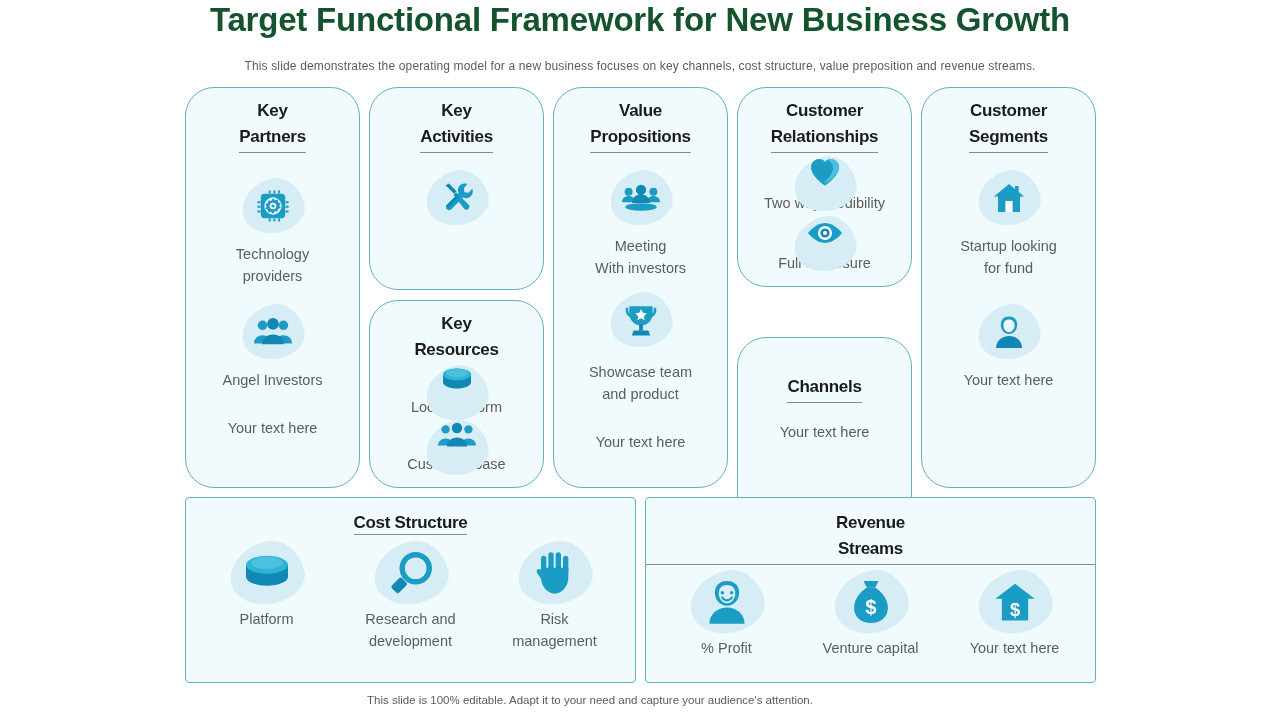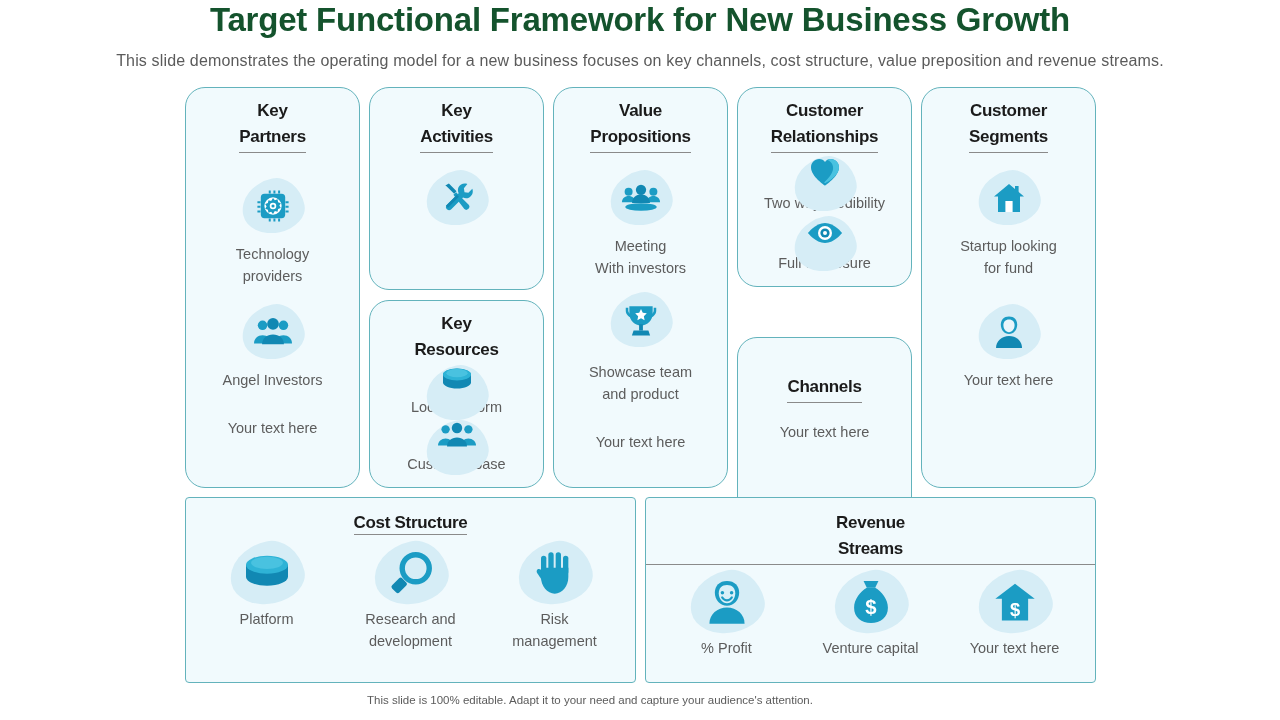--- a/index.html
+++ b/index.html
@@ -16,39 +16,39 @@
     text-align: center;
     font-size: 33px;
     font-weight: 700;
     color: #14532d;
     letter-spacing: -0.2px;
     padding-top: 0;
     line-height: 40px;
   }
   .subtitle {
     text-align: center;
-    font-size: 16px;
+    font-size: 12px;
     color: #5b5b5b;
-    margin-top: 12px;
+    margin-top: 19px;
     letter-spacing: 0.15px;
   }
 
   
   .canvas {
     position: absolute;
     left: 185px; top: 87px;
     width: 911px;
     display: flex;
     gap: 9px;
   }
   .col { width: 176px; display: flex; flex-direction: column; gap: 10px; }
 
   .card {
     border: 1.3px solid #63b3bc;
-    border-radius: 20px;
+    border-radius: 29px;
     background: #f1fafd;
     padding: 10px 8px 12px;
     display: flex;
     flex-direction: column;
     align-items: center;
   }
   .card.tall { height: 401px; }
   .card.h-act { height: 203px; }
   .card.h-res { height: 188px; }
   .card.h-cr  { height: 200px; }

